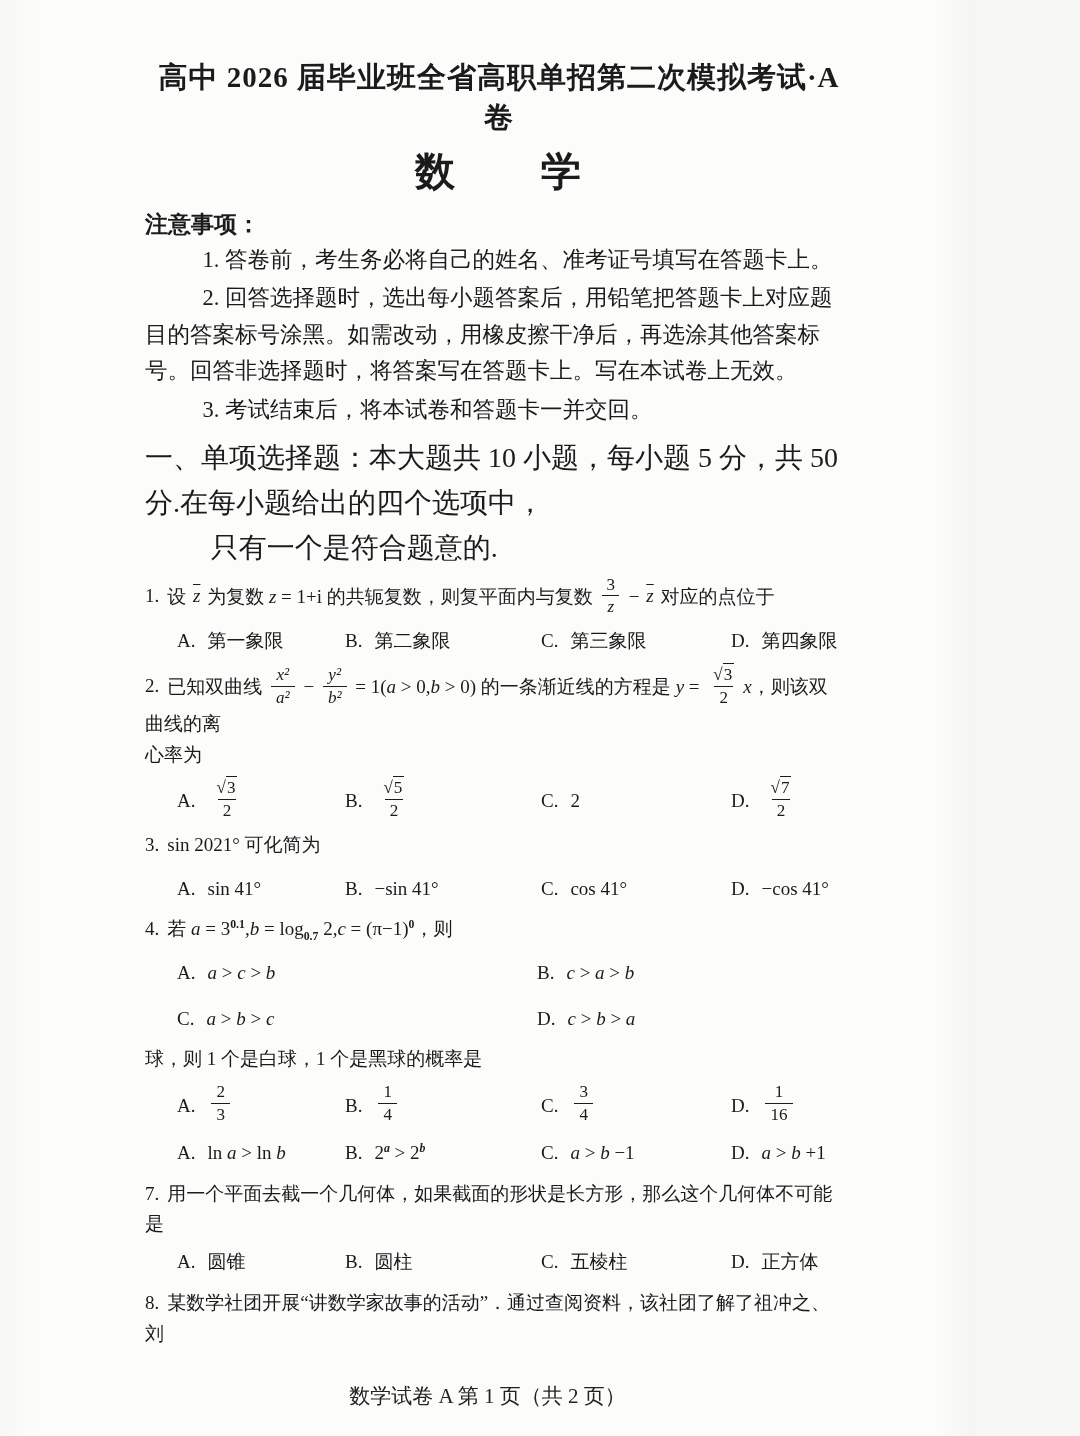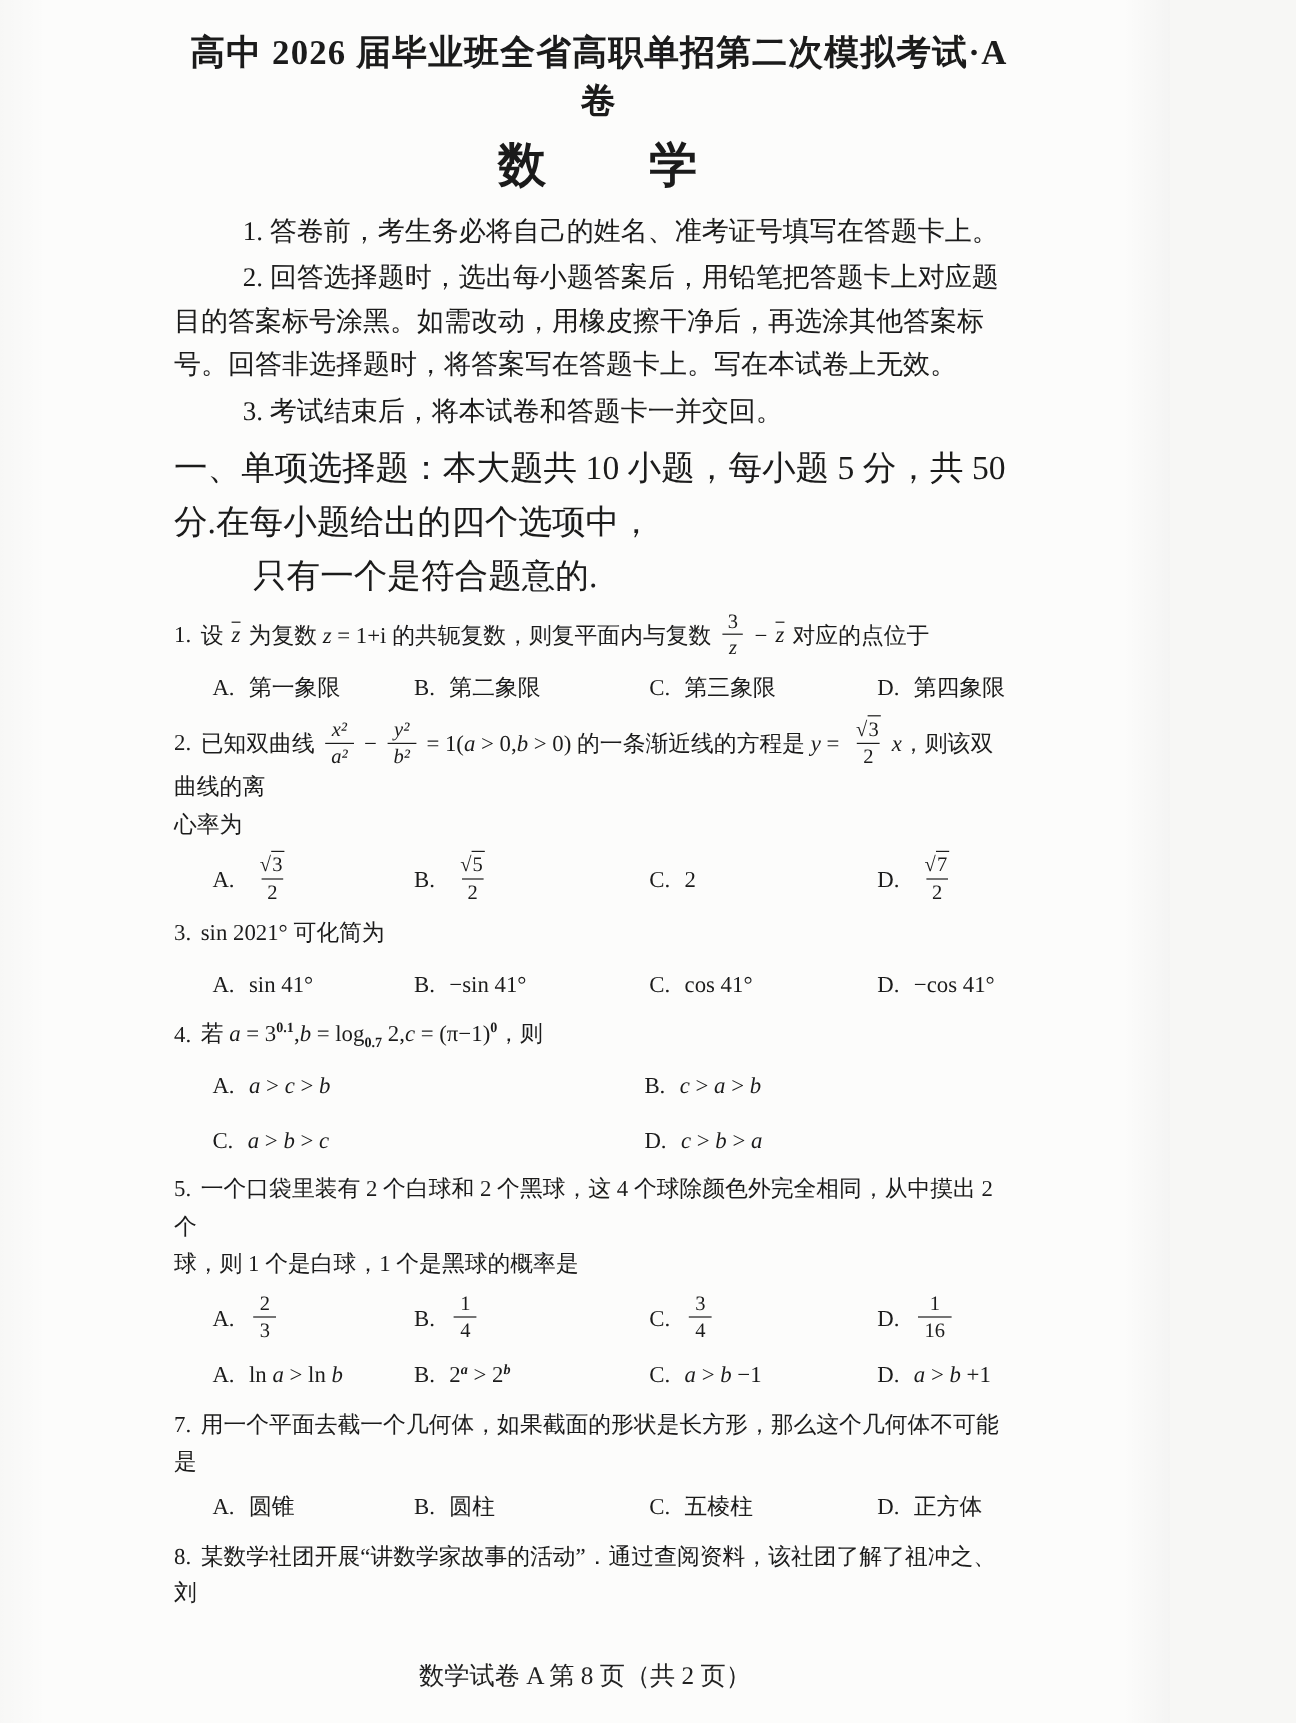--- a/index.html
+++ b/index.html
@@ -6,21 +6,21 @@
   body{
     width:1080px;height:1436px;
     background:#f7f7f5;
     font-family:"Liberation Serif","DejaVu Serif",serif;
     color:#1b1b1b;
     overflow:hidden;
   }
   .page{
     box-sizing:border-box;
     width:975px;height:1436px;
-    padding:24px 122px 0 145px;
+    padding:58px 122px 0 145px;
     position:relative;
     background:
       linear-gradient(90deg, rgba(0,0,0,0.02), rgba(0,0,0,0) 4%, rgba(0,0,0,0) 96%, rgba(0,0,0,0.03)),
       #fcfcfb;
   }
   .header-title{
     text-align:center;
     font-size:29px;
     font-weight:bold;
     letter-spacing:1px;
@@ -112,20 +112,21 @@
     color:#222;
   }
 </style>
 </head>
 <body>
 
 <div class="page">
   <h1 class="header-title">高中 2026 届毕业班全省高职单招第二次模拟考试·A 卷</h1>
   <div class="subject-title">数　　学</div>
 
+  <div class="notice-heading">注意事项：</div>
   <div>
       <p class="notice-item">1. 答卷前，考生务必将自己的姓名、准考证号填写在答题卡上。</p>
       <p class="notice-item">2. 回答选择题时，选出每小题答案后，用铅笔把答题卡上对应题目的答案标号涂黑。如需改动，用橡皮擦干净后，再选涂其他答案标号。回答非选择题时，将答案写在答题卡上。写在本试卷上无效。</p>
       <p class="notice-item">3. 考试结束后，将本试卷和答题卡一并交回。</p>
     </div>
 
   <div class="section-heading">
     <div>一、单项选择题：本大题共 10 小题，每小题 5 分，共 50 分.在每小题给出的四个选项中，</div>
     <div class="section-line2">只有一个是符合题意的.</div>
   </div>
@@ -231,21 +232,20 @@
             <span class="olabel">C.</span>
             <span class="ocontent"><span class="mi">a</span><span> &gt; </span><span class="mi">b</span><span> &gt; </span><span class="mi">c</span></span>
           </div>
           <div class="opt">
             <span class="olabel">D.</span>
             <span class="ocontent"><span class="mi">c</span><span> &gt; </span><span class="mi">b</span><span> &gt; </span><span class="mi">a</span></span>
           </div>
         </div>
       </div>
       <div class="question">
-        <div class="qline"><span class="qnum">5.</span><span>一个口袋里装有 2 个白球和 2 个黑球，这 4 个球除颜色外完全相同，从中摸出 2 个</span></div>
         <div class="qline"><span>球，则 1 个是白球，1 个是黑球的概率是</span></div>
         <div class="opts four">
           <div class="opt">
             <span class="olabel">A.</span>
             <span class="ocontent"><span class="frac">
                 <span class="fnum"><span>2</span></span>
                 <span class="fden"><span>3</span></span>
               </span></span>
           </div>
           <div class="opt">
@@ -310,14 +310,14 @@
             <span class="olabel">D.</span>
             <span class="ocontent"><span>正方体</span></span>
           </div>
         </div>
       </div>
       <div class="question">
         <div class="qline"><span class="qnum">8.</span><span>某数学社团开展“讲数学家故事的活动”．通过查阅资料，该社团了解了祖冲之、刘</span></div>
       </div>
     </div>
 
-  <div class="footer">数学试卷 A 第 8 页（共 2 页）</div>
+  <div class="footer">数学试卷 A 第 1 页（共 2 页）</div>
 </div>
 
 </body></html>

